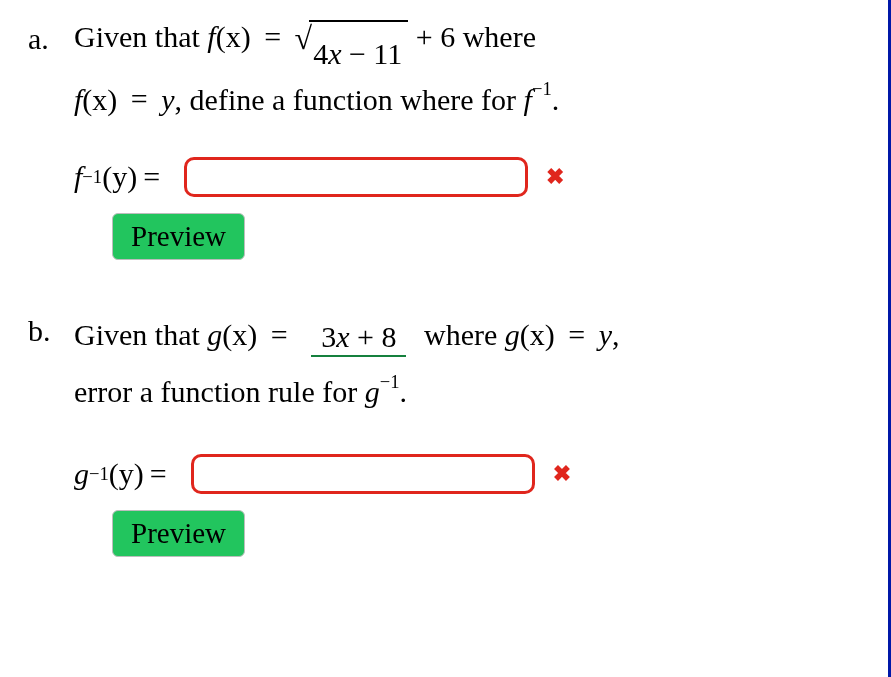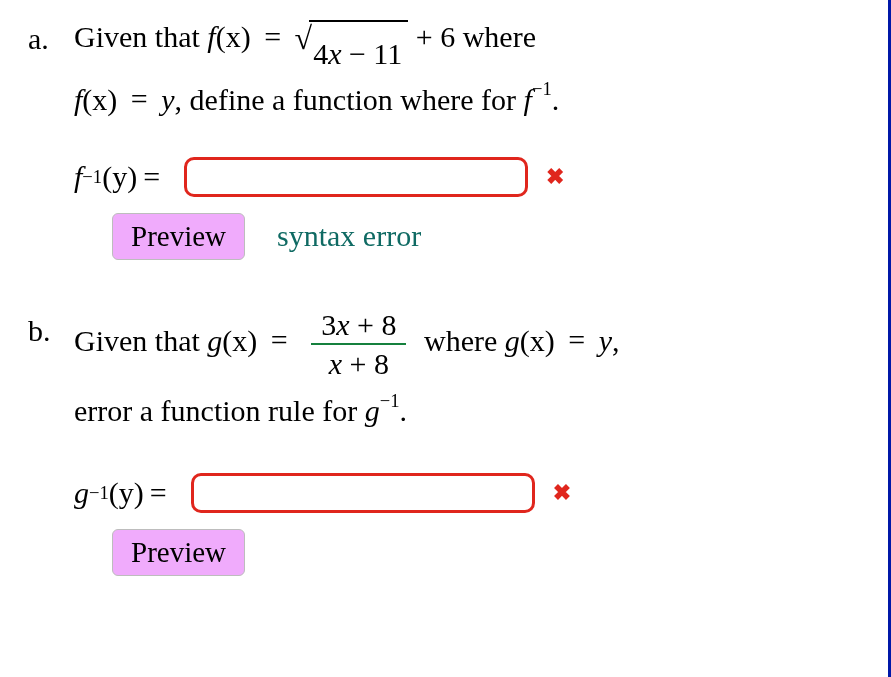--- a/index.html
+++ b/index.html
@@ -106,21 +106,21 @@
   .preview-row {
     display: flex;
     align-items: center;
     gap: 32px;
     margin-left: 38px;
   }
   .preview-btn {
     font-family: "Times New Roman", Times, serif;
     font-size: 29px;
     color: #000;
-    background: #f0abfc;
+    background: #22c55e;
     border: 1px solid #bdbdbd;
     border-radius: 6px;
     padding: 6px 18px;
     cursor: pointer;
   }
   .syntax-msg {
     font-size: 30px;
     color: #0f6a63;
   }
 </style>
@@ -155,38 +155,36 @@
             <span class="neg1">−1</span>
             <span>(y)</span>
             <span class="op"> = </span>
       </span>
       <input type="text" class="answer-input" value="" style="">
       <span class="x-icon">✖</span>
     </div>
 
     <div class="preview-row">
       <button class="preview-btn">Preview</button>
-      <span class="syntax-msg">syntax error</span>
     </div>
 
   </div>
 </div>
 
 <div class="problem" style="margin-top:46px;">
   <div class="problem-label">b.</div>
 
   <div class="problem-body">
 
     <div class="problem-text" style="line-height:1.9;">
       <span>Given that </span>
       <span class="math-i">g</span><span>(x)</span>
       <span class="op"> = </span>
       <span class="frac">
         <span class="num"><span style="font-style:normal;">3</span><span class="math-i">x</span> + 8</span>
-        <span class="den"><span class="math-i">x</span> + 8</span>
       </span>
       <span> where </span>
       <span class="math-i">g</span><span>(x)</span>
       <span class="op"> = </span>
       <span class="math-i">y</span><span>,</span>
       <br>
       <span>error a function rule for </span><span class="math-i">g</span><span class="neg1">−1</span><span>.</span>
     </div>
 
     <div class="answer-row">

